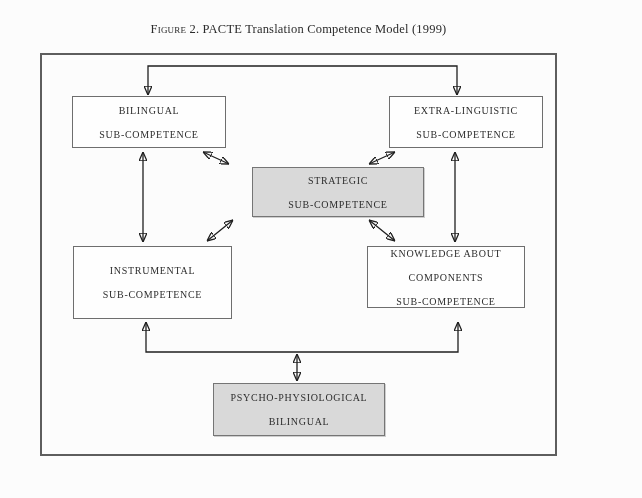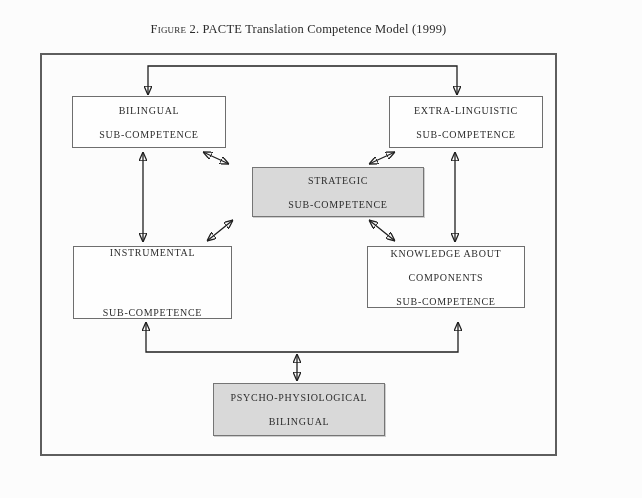--- a/index.html
+++ b/index.html
@@ -57,21 +57,21 @@
   .node.shaded {
     background: #d9d9d9;
     border-color: #757575;
     box-shadow: 1px 1px 0 rgba(0,0,0,0.18);
   }
   .node .line { white-space: nowrap; }
 
   .node-bilingual    { left: 72px;  top: 96px;  width: 154px; height: 52px; }
   .node-extra        { left: 389px; top: 96px;  width: 154px; height: 52px; }
   .node-strategic    { left: 214px; top: 167px; width: 172px; height: 50px; margin-left: 38px; }
-  .node-instrumental { left: 73px;  top: 246px; width: 159px; height: 73px; justify-content: space-between; }
+  .node-instrumental { left: 73px;  top: 246px; width: 159px; height: 73px; }
   .node-knowledge    { left: 367px; top: 246px; width: 158px; height: 62px; }
   .node-psycho       { left: 213px; top: 383px; width: 172px; height: 53px; text-align: right; }
 
   svg.arrows {
     position: absolute;
     left: 0;
     top: 0;
     width: 642px;
     height: 498px;
     z-index: 1;

